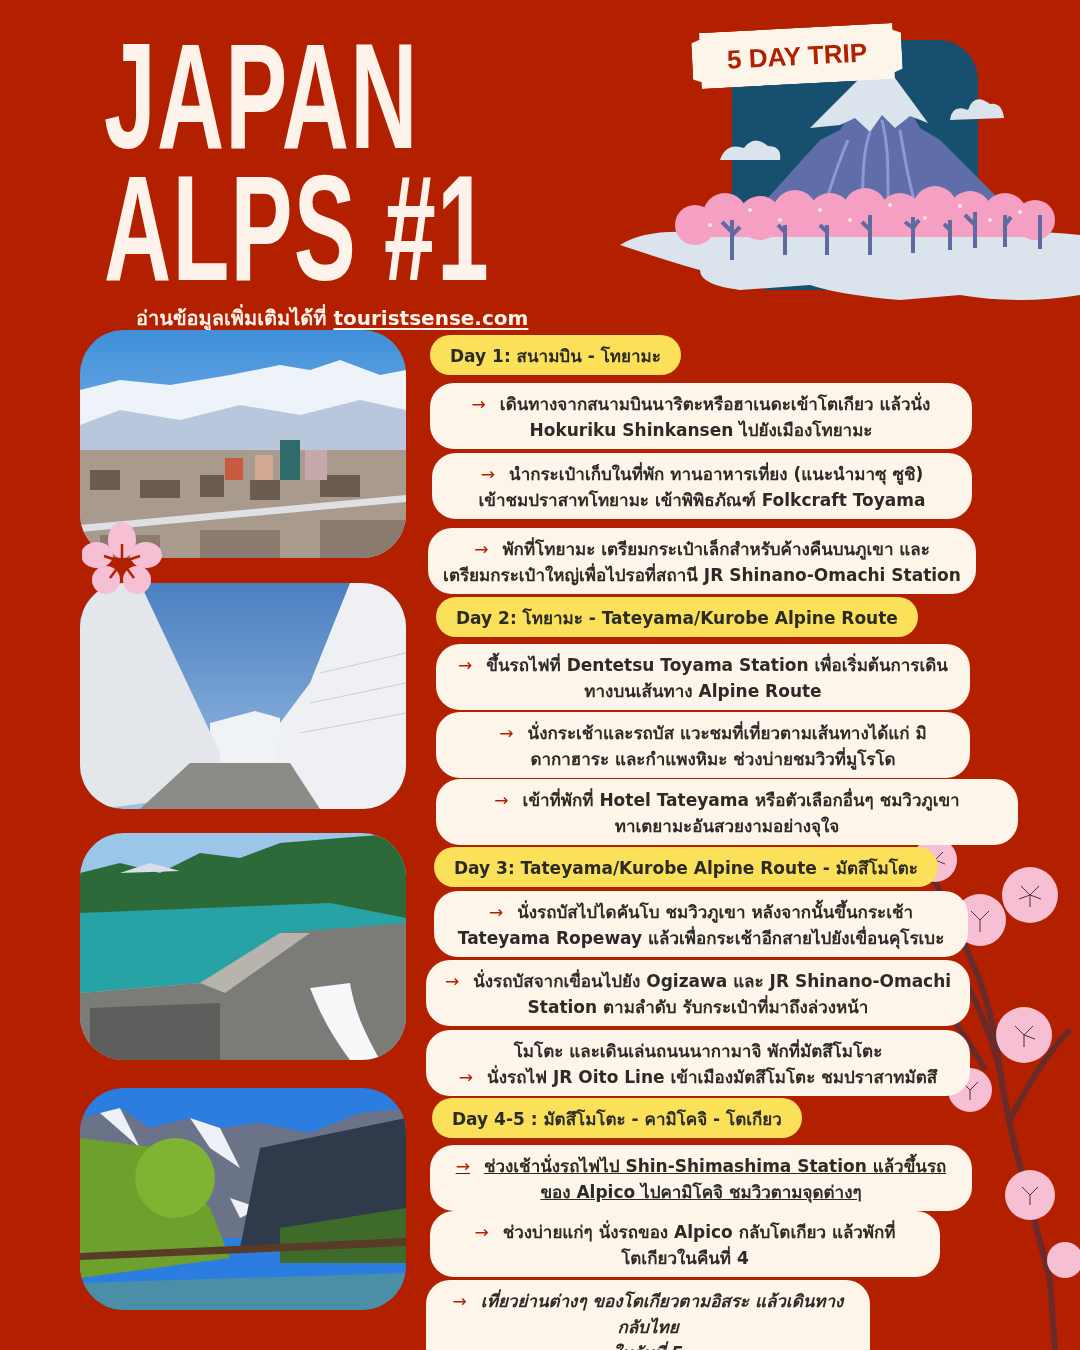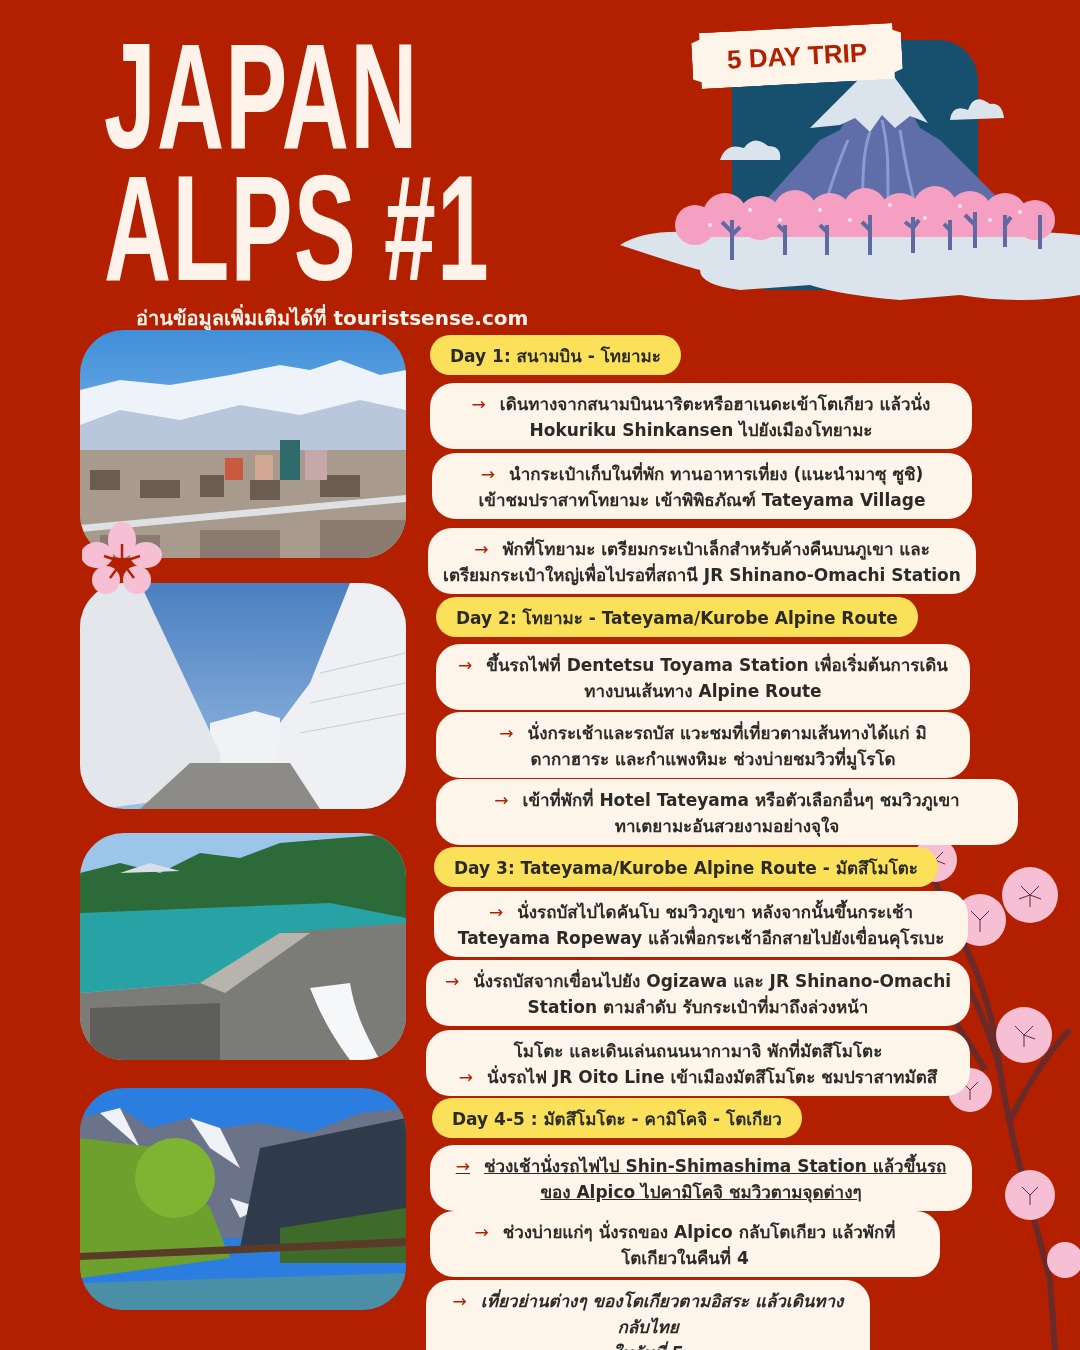--- a/index.html
+++ b/index.html
@@ -22,21 +22,21 @@
     transform: scaleX(0.62);
     transform-origin: left top;
     white-space: nowrap;
   }
   .title .line { display: block; }
   .subtitle {
     position: absolute; left: 136px; top: 302px;
     font-size: 20px; font-weight: 700; color: #fdf3ea;
     white-space: nowrap;
   }
-  .subtitle a { color: #fdf3ea; text-underline-offset: 3px; }
+  .subtitle a { color: #fdf3ea; text-decoration: underline; text-underline-offset: 3px; }
 
   
   .fuji { position: absolute; left: 620px; top: 20px; width: 460px; height: 300px; }
   .badge {
     position: absolute; left: 692px; top: 28px;
     width: 210px; height: 56px;
     background: #fdf4ea;
     transform: rotate(-3deg);
     display: flex; align-items: center; justify-content: center;
     font-family: "Liberation Sans", sans-serif;
@@ -282,21 +282,21 @@
   </g>
 </svg>
 
 <div class="day-pill" style="left:430px;top:335px;">Day 1: สนามบิน - โทยามะ</div>
 <div class="item" style="left:430px;top:383px;width:542px;">
   <div><span class="arrow">→</span><span>เดินทางจากสนามบินนาริตะหรือฮาเนดะเข้าโตเกียว แล้วนั่ง</span></div>
   <div>Hokuriku Shinkansen ไปยังเมืองโทยามะ</div>
 </div>
 <div class="item" style="left:432px;top:453px;width:540px;">
   <div><span class="arrow">→</span><span>นำกระเป๋าเก็บในที่พัก ทานอาหารเที่ยง (แนะนำมาซุ ซูชิ)</span></div>
-  <div>เข้าชมปราสาทโทยามะ เข้าพิพิธภัณฑ์ Tateyama Village</div>
+  <div>เข้าชมปราสาทโทยามะ เข้าพิพิธภัณฑ์ Folkcraft Toyama</div>
 </div>
 <div class="item" style="left:428px;top:528px;width:548px;">
   <div><span class="arrow">→</span><span>พักที่โทยามะ เตรียมกระเป๋าเล็กสำหรับค้างคืนบนภูเขา และ</span></div>
   <div>เตรียมกระเป๋าใหญ่เพื่อไปรอที่สถานี JR Shinano-Omachi Station</div>
 </div>
 
 <div class="day-pill" style="left:436px;top:597px;">Day 2: โทยามะ - Tateyama/Kurobe Alpine Route</div>
 <div class="item" style="left:436px;top:644px;width:534px;">
   <div><span class="arrow">→</span><span>ขึ้นรถไฟที่ Dentetsu Toyama Station เพื่อเริ่มต้นการเดิน</span></div>
   <div>ทางบนเส้นทาง Alpine Route</div>

